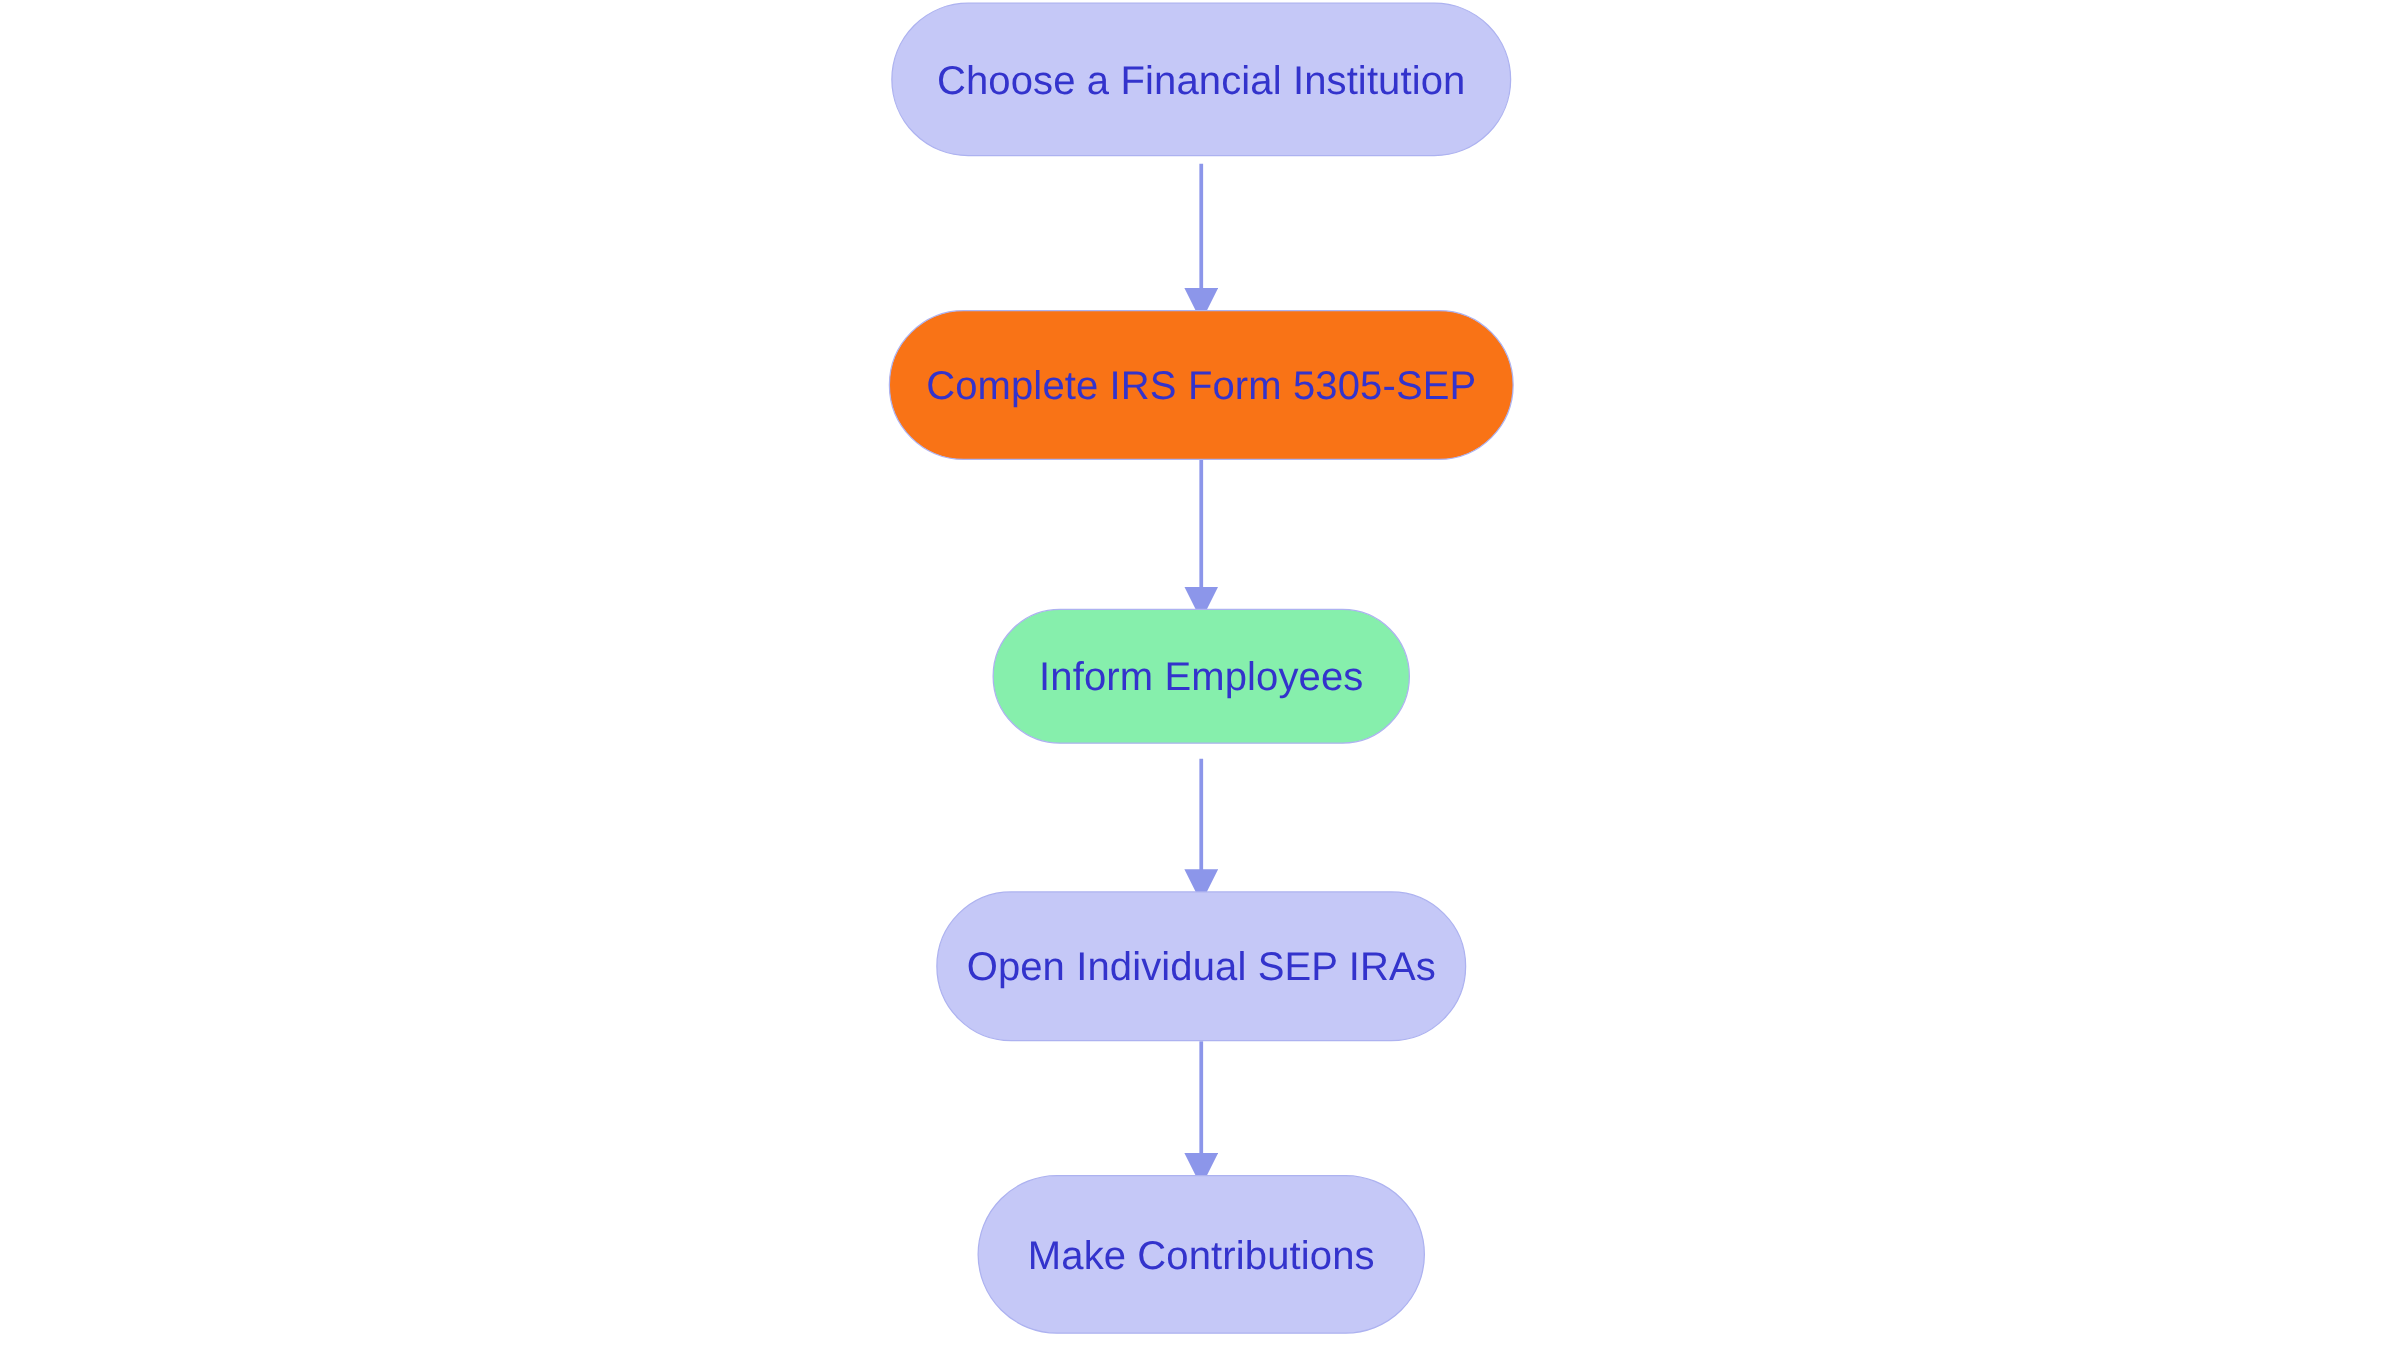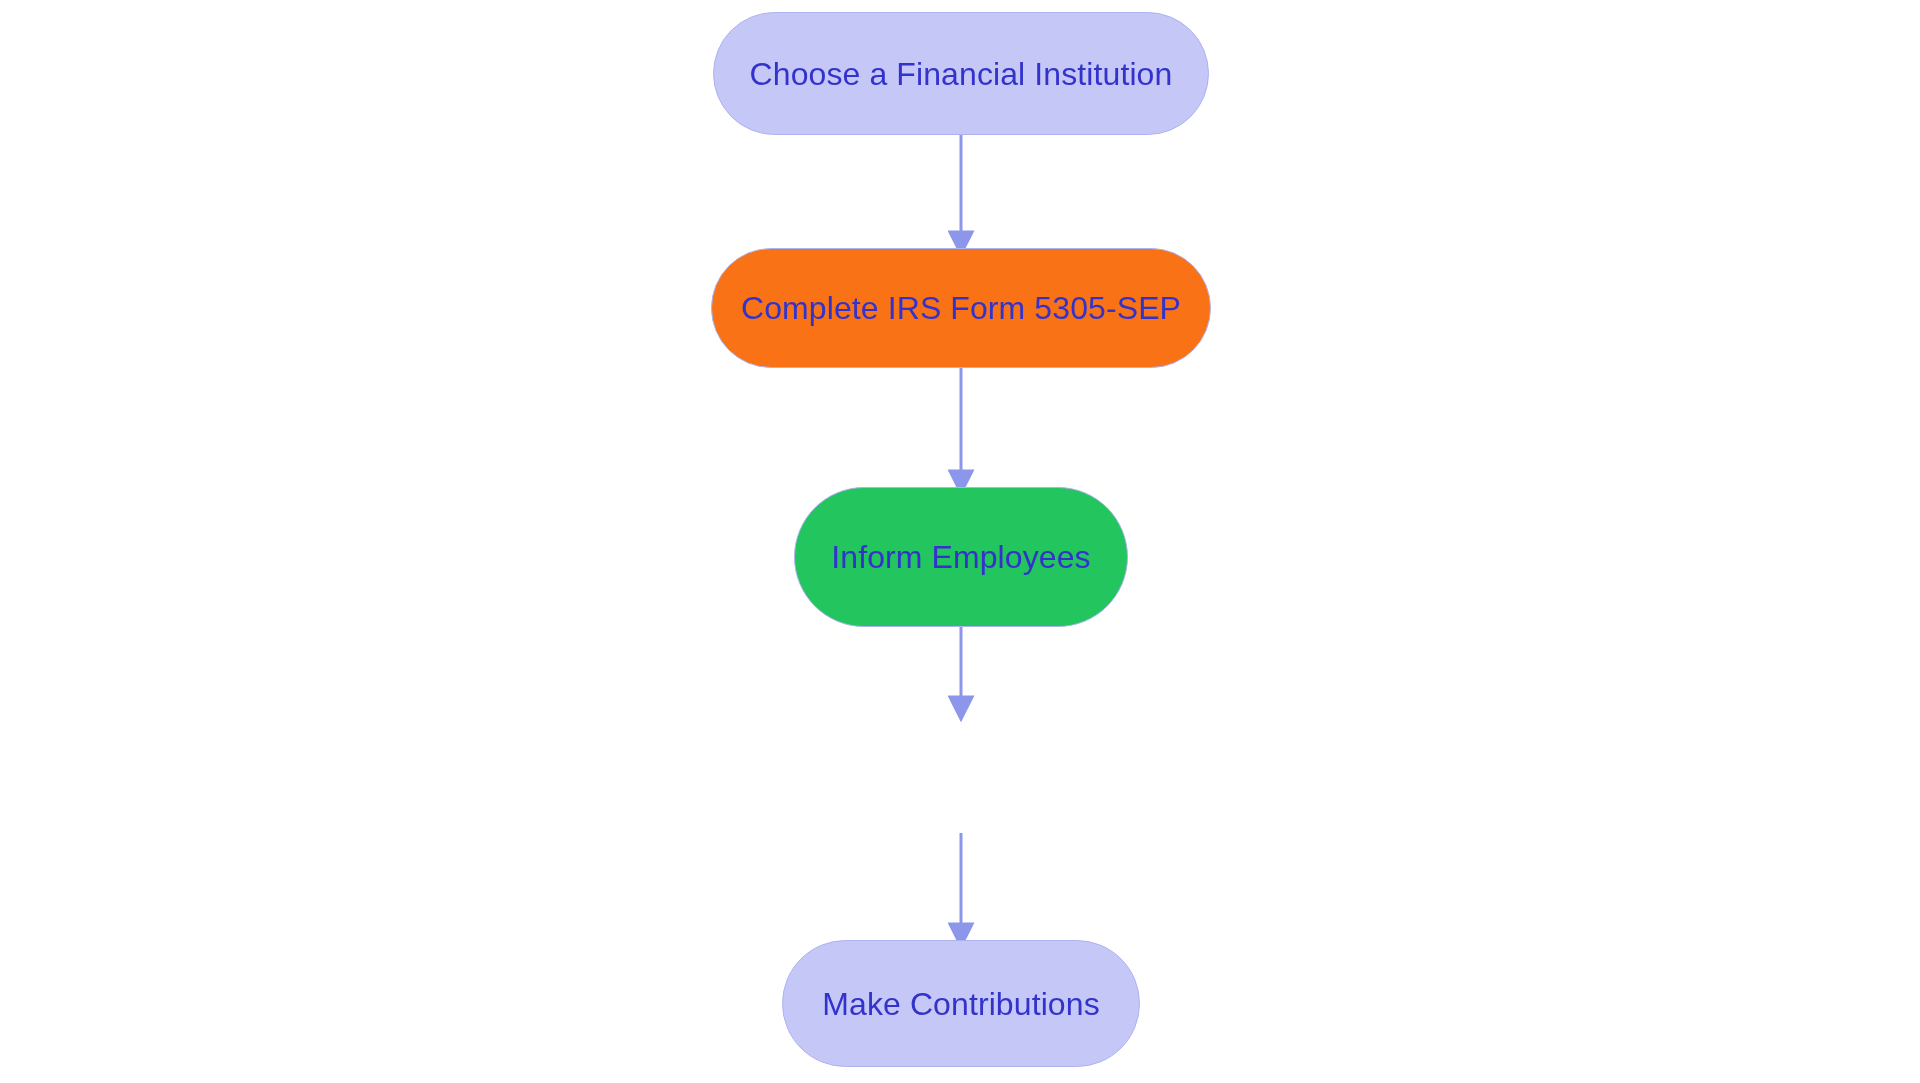--- a/index.html
+++ b/index.html
@@ -78,27 +78,30 @@
     </defs>
     <g id="edge-group">
         <line x1="961" y1="131" x2="961" y2="234" stroke="#8c96ea" stroke-width="3" marker-end="url(#arrowhead)"></line>
         <line x1="961" y1="368" x2="961" y2="473" stroke="#8c96ea" stroke-width="3" marker-end="url(#arrowhead)"></line>
         <line x1="961" y1="607" x2="961" y2="699" stroke="#8c96ea" stroke-width="3" marker-end="url(#arrowhead)"></line>
         <line x1="961" y1="833" x2="961" y2="926" stroke="#8c96ea" stroke-width="3" marker-end="url(#arrowhead)"></line>
       </g>
   </svg>
 
   <div id="node-layer">
-      <div class="flow-node" id="node-1" style="left: 961px; top: 12px; width: 496px; height: 123px; background: rgb(197, 200, 247); border-color: rgb(173, 178, 240); text-align: center;">
+      <div class="flow-node" id="node-1" style="left: 961px; top: 2px; width: 496px; height: 123px; background: rgb(197, 200, 247); border-color: rgb(173, 178, 240); text-align: center;">
         <span class="flow-node-label" style="color: rgb(51, 51, 204);">Choose a Financial Institution</span>
       </div>
       <div class="flow-node" id="node-2" style="left: 961px; top: 248px; width: 500px; height: 120px; background: #f97316; border-color: rgb(173, 178, 240);">
         <span class="flow-node-label" style="color: rgb(51, 51, 204);">Complete IRS Form 5305-SEP</span>
       </div>
-      <div class="flow-node" id="node-3" style="left: 961px; top: 487px; width: 334px; height: 140px; background: #22c55e; border-color: rgb(173, 178, 240);">
+      <div class="flow-node" id="node-3" style="left: 961px; top: 487px; width: 334px; height: 108px; background: #86efac; border-color: rgb(173, 178, 240);">
         <span class="flow-node-label" style="color: rgb(51, 51, 204);">Inform Employees</span>
+      </div>
+      <div class="flow-node" id="node-4" style="left: 961px; top: 713px; width: 424px; height: 120px; background: rgb(197, 200, 247); border-color: rgb(173, 178, 240);">
+        <span class="flow-node-label" style="color: rgb(51, 51, 204);">Open Individual SEP IRAs</span>
       </div>
       <div class="flow-node" id="node-5" style="left: 961px; top: 940px; width: 358px; height: 127px; background: rgb(197, 200, 247); border-color: rgb(173, 178, 240);">
         <span class="flow-node-label" style="color: rgb(51, 51, 204);">Make Contributions</span>
       </div>
     </div>
 
 </div>
 
 </body></html>

